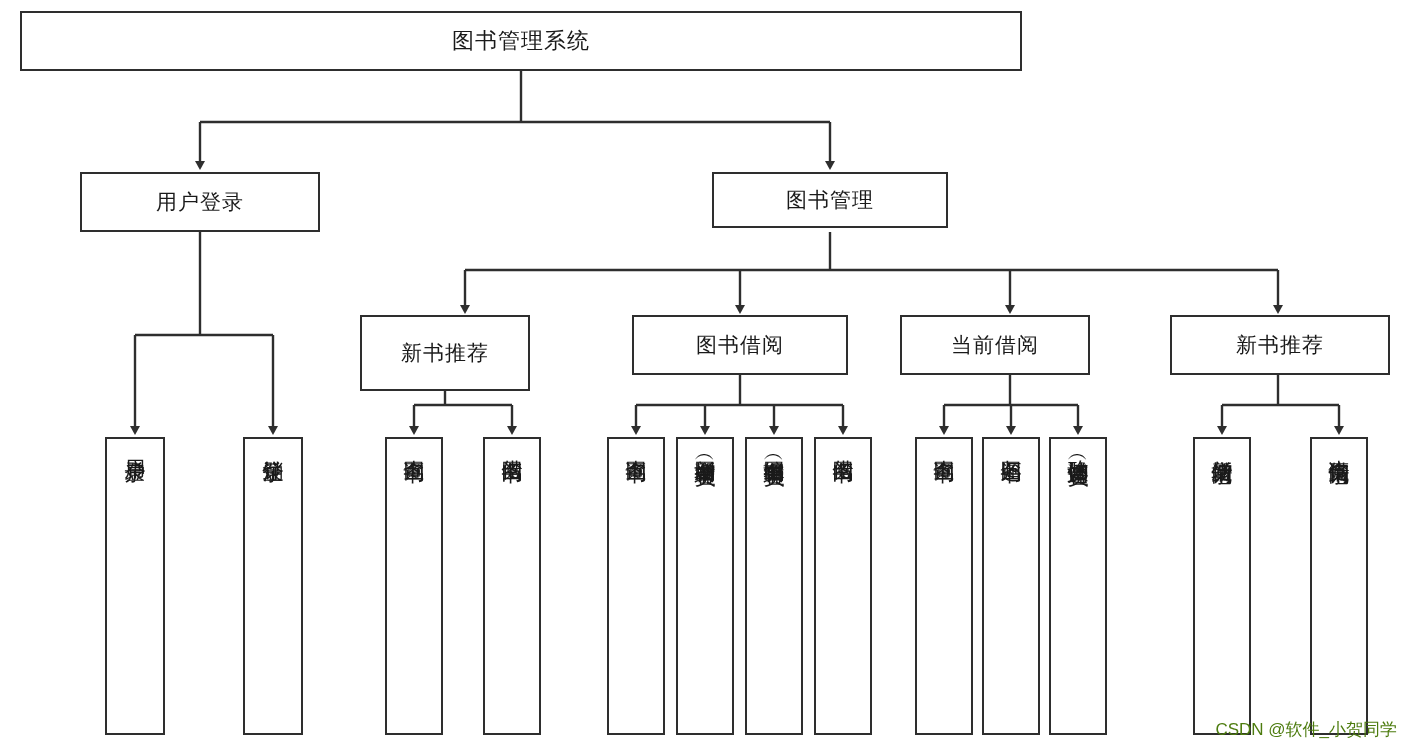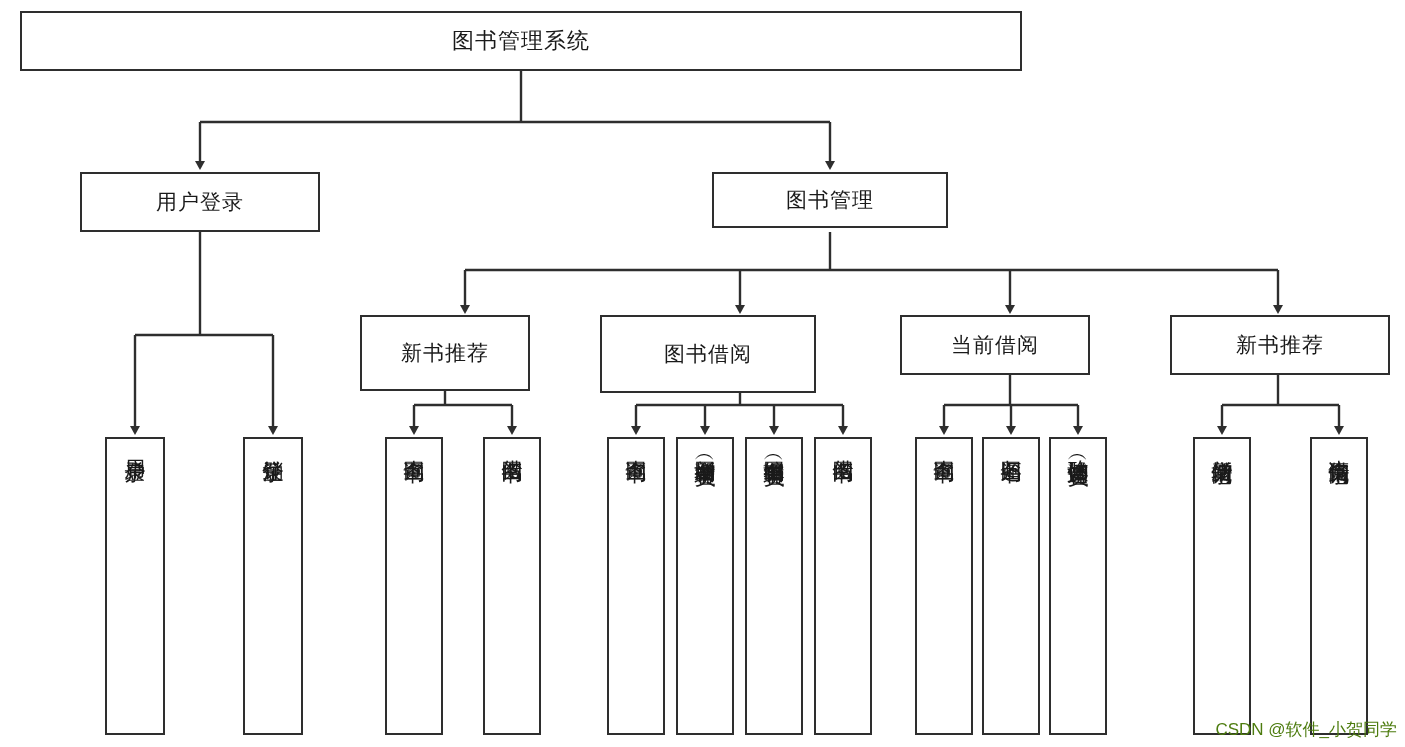--- a/index.html
+++ b/index.html
@@ -136,21 +136,21 @@
   <div class="node node-l1" style="left:80px; top:172px; width:240px; height:60px;">
     <span class="hlabel">用户登录</span>
   </div>
   <div class="node node-l1" style="left:712px; top:172px; width:236px; height:56px;">
     <span class="hlabel">图书管理</span>
   </div>
 
   <div class="node node-l2" style="left:360px; top:315px; width:170px; height:76px;">
     <span class="hlabel">新书推荐</span>
   </div>
-  <div class="node node-l2" style="left:600px; top:315px; width:216px; height:78px;">
+  <div class="node node-l2" style="left:632px; top:315px; width:216px; height:60px;">
     <span class="hlabel">图书借阅</span>
   </div>
   <div class="node node-l2" style="left:900px; top:315px; width:190px; height:60px;">
     <span class="hlabel">当前借阅</span>
   </div>
   <div class="node node-l2" style="left:1170px; top:315px; width:220px; height:60px;">
     <span class="hlabel">新书推荐</span>
   </div>
 
   <div class="node node-leaf" style="left:105px; top:437px; width:60px; height:298px;">

